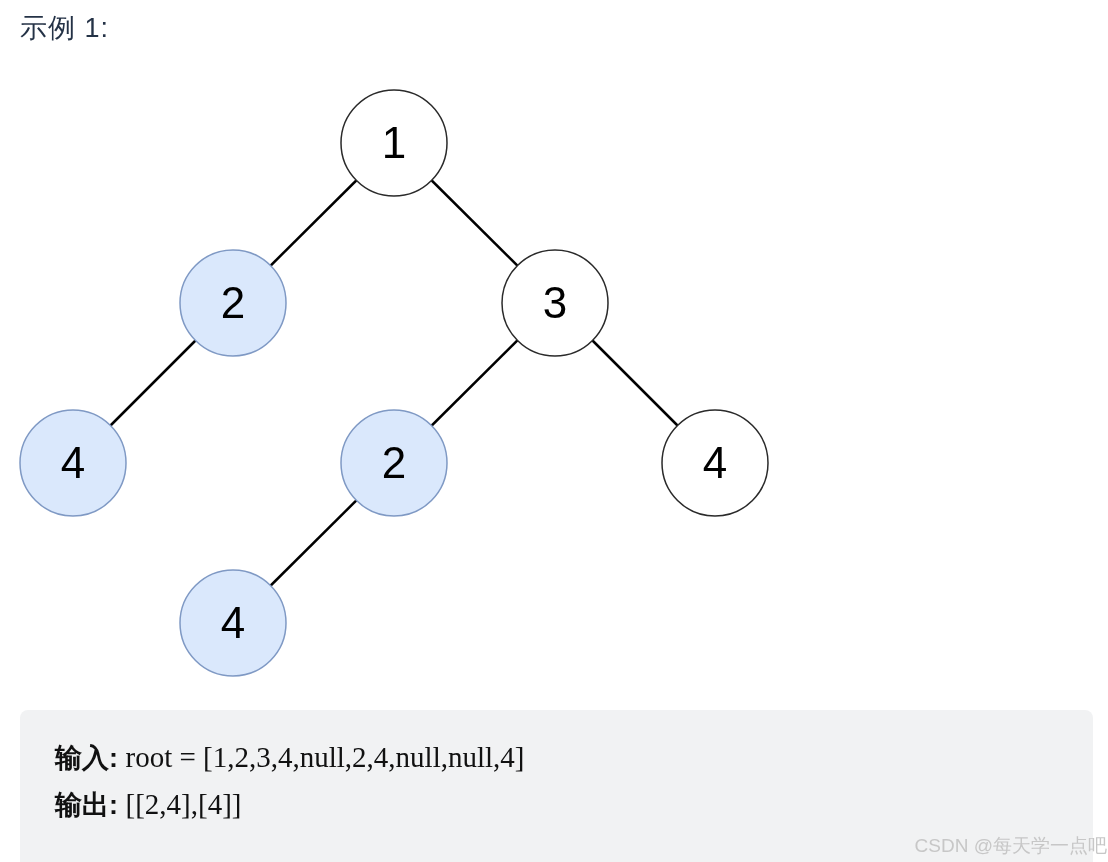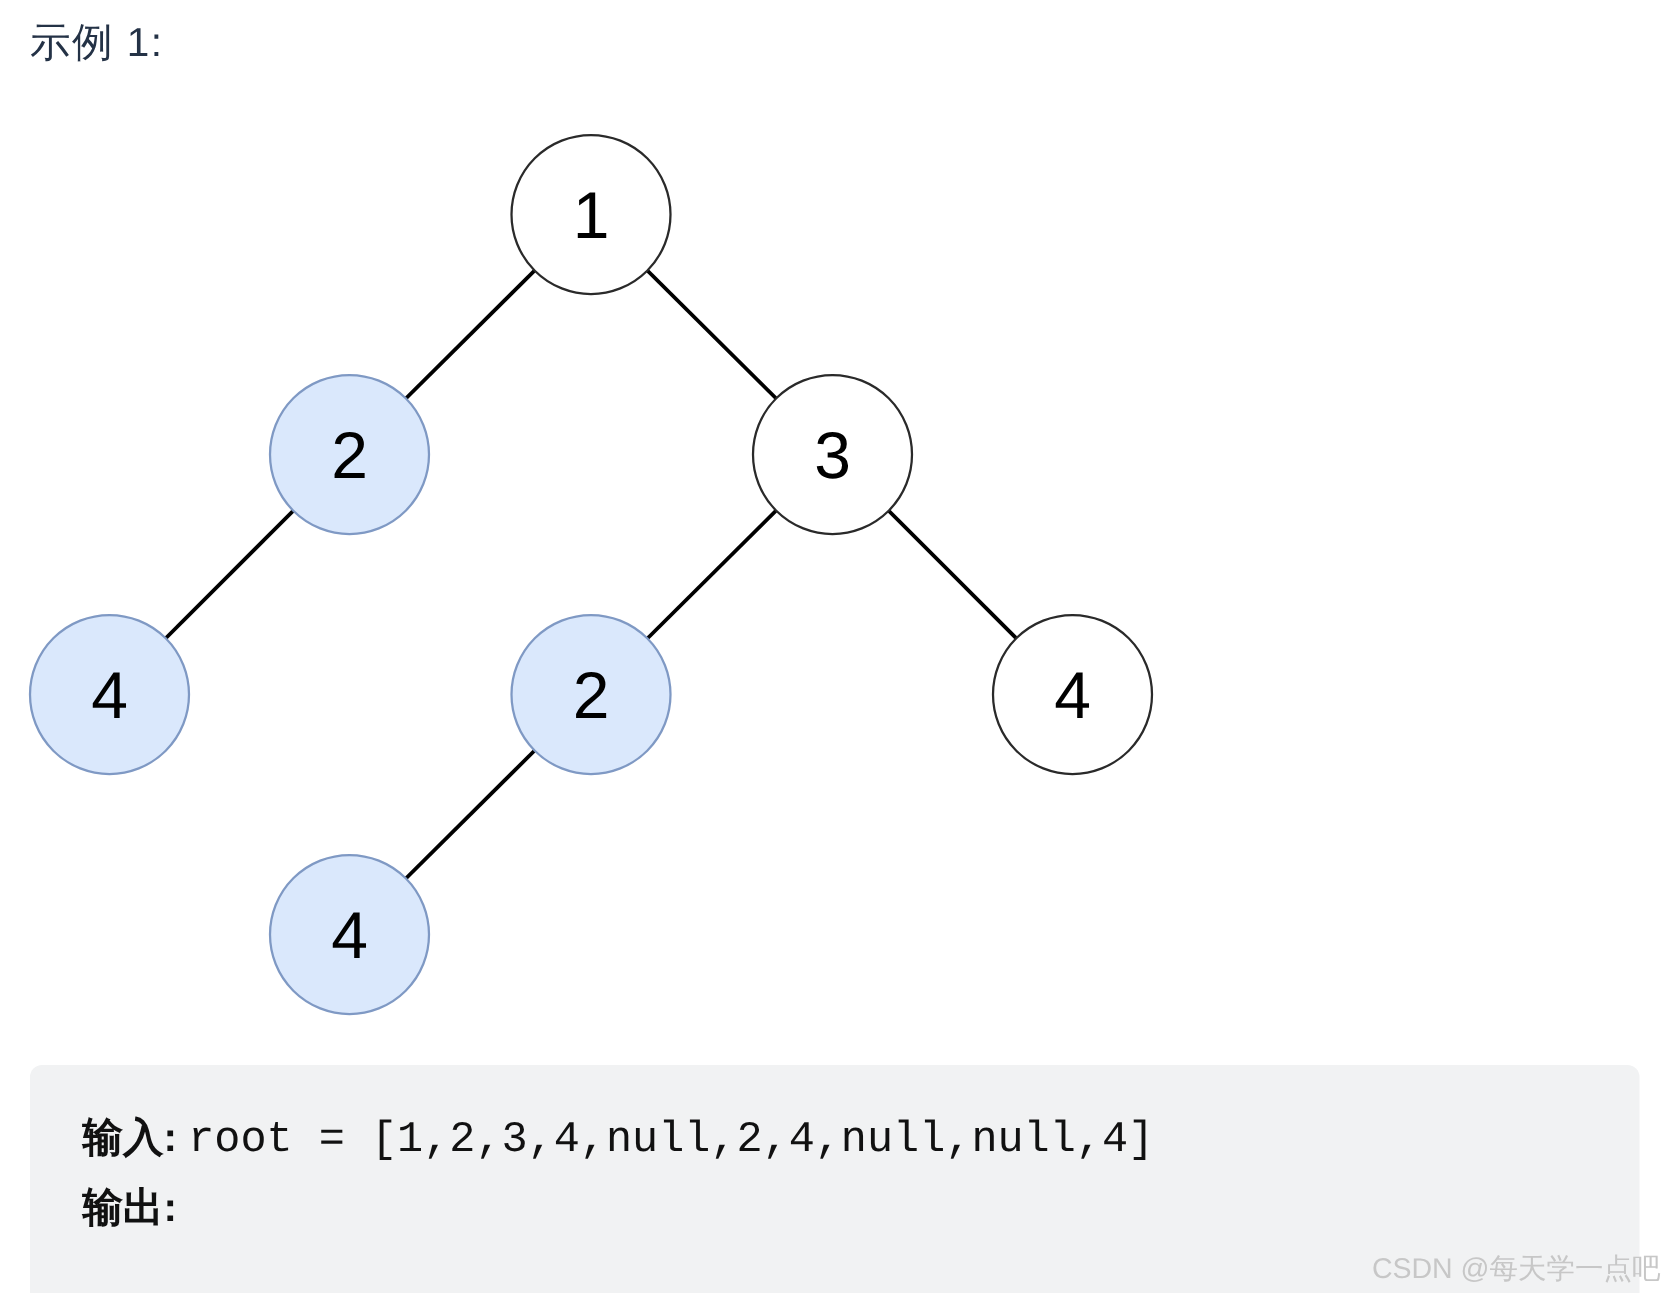--- a/index.html
+++ b/index.html
@@ -51,21 +51,21 @@
   .io-label {
     font-size: 27px;
     font-weight: 700;
     color: #111111;
     font-family: "Liberation Sans", sans-serif;
   }
   .io-value {
     font-size: 29px;
     font-weight: 400;
     color: #111111;
-    font-family: Liberation Mono, monospace;
+    font-family: Liberation Serif, serif;
   }
   .watermark {
     position: absolute;
     right: 1px;
     bottom: 3px;
     font-size: 19px;
     color: #c7c7c7;
     font-family: "Liberation Sans", sans-serif;
   }
 </style>
@@ -111,19 +111,19 @@
         <circle cx="233" cy="623" r="53" fill="#dae8fc" stroke="#7f99c4" stroke-width="1.5"></circle>
         <text x="233" y="623" dy="0.35em" text-anchor="middle" fill="#000000" font-size="44" font-family="&quot;Liberation Sans&quot;, sans-serif">4</text>
       </g>
     </svg>
 
   <div class="example-box">
     <div class="io-line">
       <span class="io-label">输入: </span><span class="io-value">root = [1,2,3,4,null,2,4,null,null,4]</span>
     </div>
     <div class="io-line">
-      <span class="io-label">输出: </span>
+      <span class="io-label">输出: </span><span class="io-value">[[2,4],[4]]</span>
     </div>
   </div>
 
   <div class="watermark">CSDN @每天学一点吧</div>
 
 </div>
 
 </body></html>

